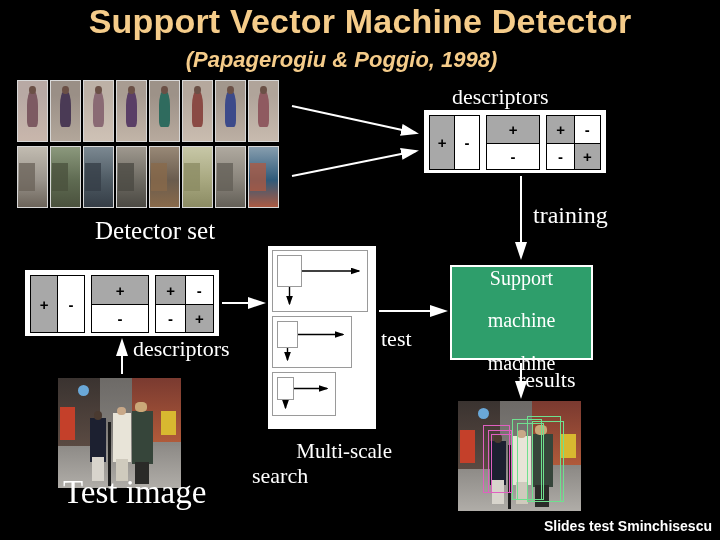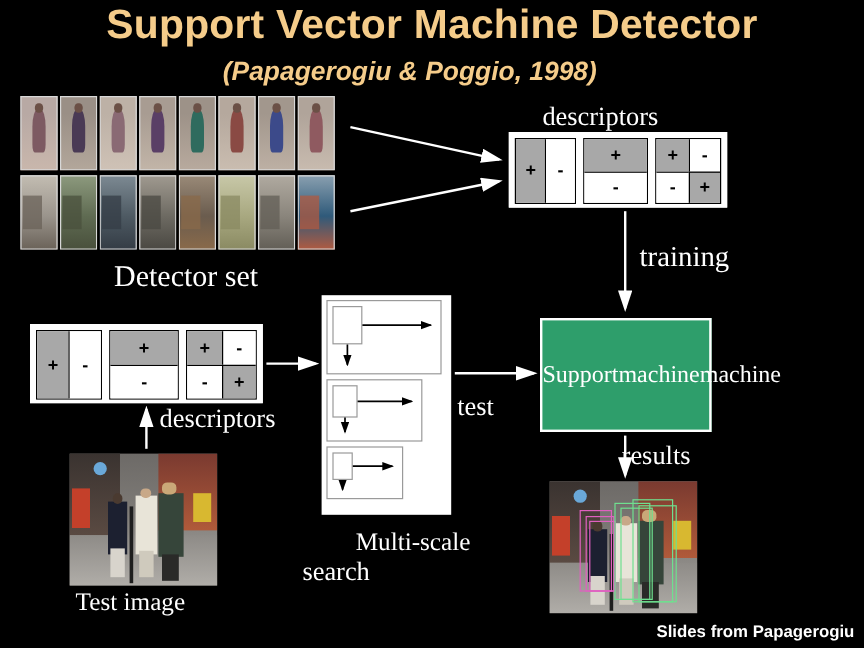--- a/index.html
+++ b/index.html
@@ -46,21 +46,21 @@
   .msbox{position:absolute;background:#fff;box-sizing:border-box;padding:4px;}
   .mspanel{position:absolute;background:#fff;border:1px solid #9a9a9a;
            box-sizing:border-box;}
   .mswin{position:absolute;background:#fff;border:1px solid #9a9a9a;
          box-sizing:border-box;}
 
   
   .svm{position:absolute;background:#2E9E6B;border:2px solid #ffffff;
        box-sizing:border-box;color:#ffffff;text-align:center;
        font-family:"Liberation Serif",serif;font-size:20px;line-height:1.12;
-       display:flex;flex-direction:row;align-items:center;justify-content:flex-start;}
+       display:flex;flex-direction:column;align-items:center;justify-content:flex-start;gap:20px;}
 
   
   .photo{position:absolute;box-sizing:border-box;overflow:hidden;}
 
   
   #arrows{position:absolute;left:0;top:0;width:720px;height:540px;
           pointer-events:none;}
 
   
   .credit{position:absolute;right:8px;bottom:6px;color:#fff;
@@ -239,21 +239,21 @@
       <div style="position: absolute; left: 26%; top: 36%; width: 13%; height: 40%; background: rgb(28, 32, 48);"></div>
       <div style="position: absolute; left: 29%; top: 30%; width: 7%; height: 8%; background: rgb(74, 58, 48); border-radius: 50%;"></div>
       <div style="position: absolute; left: 28%; top: 72%; width: 9%; height: 22%; background: rgb(216, 212, 204);"></div>
       <div style="position: absolute; left: 45%; top: 32%; width: 14%; height: 44%; background: rgb(232, 228, 216);"></div>
       <div style="position: absolute; left: 48%; top: 26%; width: 7%; height: 8%; background: rgb(200, 168, 136); border-radius: 50%;"></div>
       <div style="position: absolute; left: 47%; top: 74%; width: 10%; height: 20%; background: rgb(207, 202, 189);"></div>
       <div style="position: absolute; left: 60%; top: 30%; width: 17%; height: 48%; background: rgb(54, 69, 58);"></div>
       <div style="position: absolute; left: 63%; top: 22%; width: 9%; height: 9%; background: rgb(202, 168, 120); border-radius: 40%;"></div>
       <div style="position: absolute; left: 63%; top: 76%; width: 11%; height: 20%; background: rgb(42, 42, 40);"></div>
     </div>
-  <div class="lbl" style="left:63px;top:490px;font-size:21px;text-align:right;">Test image</div>
+  <div class="lbl" style="left:63px;top:475px;font-size:33px;text-align:right;">Test image</div>
 
   <div class="photo" id="result-photo" style="left: 458px; top: 401px; width: 123px; height: 110px; background: linear-gradient(rgb(109, 106, 103) 0%, rgb(125, 122, 118) 42%, rgb(141, 138, 134) 62%, rgb(154, 151, 146) 100%); position: absolute;">
       <div style="position: absolute; left: 0px; top: 0px; width: 34%; height: 62%; background: linear-gradient(rgb(58, 51, 48), rgb(90, 74, 66));"></div>
       <div style="position: absolute; left: 60%; top: 0px; width: 40%; height: 58%; background: linear-gradient(rgb(122, 58, 48), rgb(176, 90, 58));"></div>
       <div style="position: absolute; left: 2%; top: 26%; width: 12%; height: 30%; background: rgb(196, 64, 42);"></div>
       <div style="position: absolute; left: 16%; top: 6%; width: 9%; height: 10%; background: rgb(106, 168, 216); border-radius: 50%;"></div>
       <div style="position: absolute; left: 84%; top: 30%; width: 12%; height: 22%; background: rgb(216, 184, 48);"></div>
       <div style="position: absolute; left: 0px; top: 62%; width: 100%; height: 38%; background: linear-gradient(rgb(142, 139, 135), rgb(176, 173, 168));"></div>
       <div style="position: absolute; left: 41%; top: 40%; width: 2.2%; height: 58%; background: rgb(30, 30, 30);"></div>
       <div style="position: absolute; left: 26%; top: 36%; width: 13%; height: 40%; background: rgb(28, 32, 48);"></div>
@@ -289,14 +289,14 @@
 
     <line x1="521" y1="363" x2="521" y2="396" stroke="#fff" stroke-width="2" marker-end="url(#ah)"></line>
 
     <line x1="122" y1="374" x2="122" y2="341" stroke="#fff" stroke-width="2" marker-end="url(#ah)"></line>
 
     <line x1="222" y1="303" x2="263" y2="303" stroke="#fff" stroke-width="2" marker-end="url(#ah)"></line>
 
     <line x1="379" y1="311" x2="445" y2="311" stroke="#fff" stroke-width="2" marker-end="url(#ah)"></line>
   </svg>
 
-  <div class="credit">Slides from Papagerogiu</div>
+  <div class="credit">Slides test Sminchisescu</div>
 </div>
 
 </body></html>

